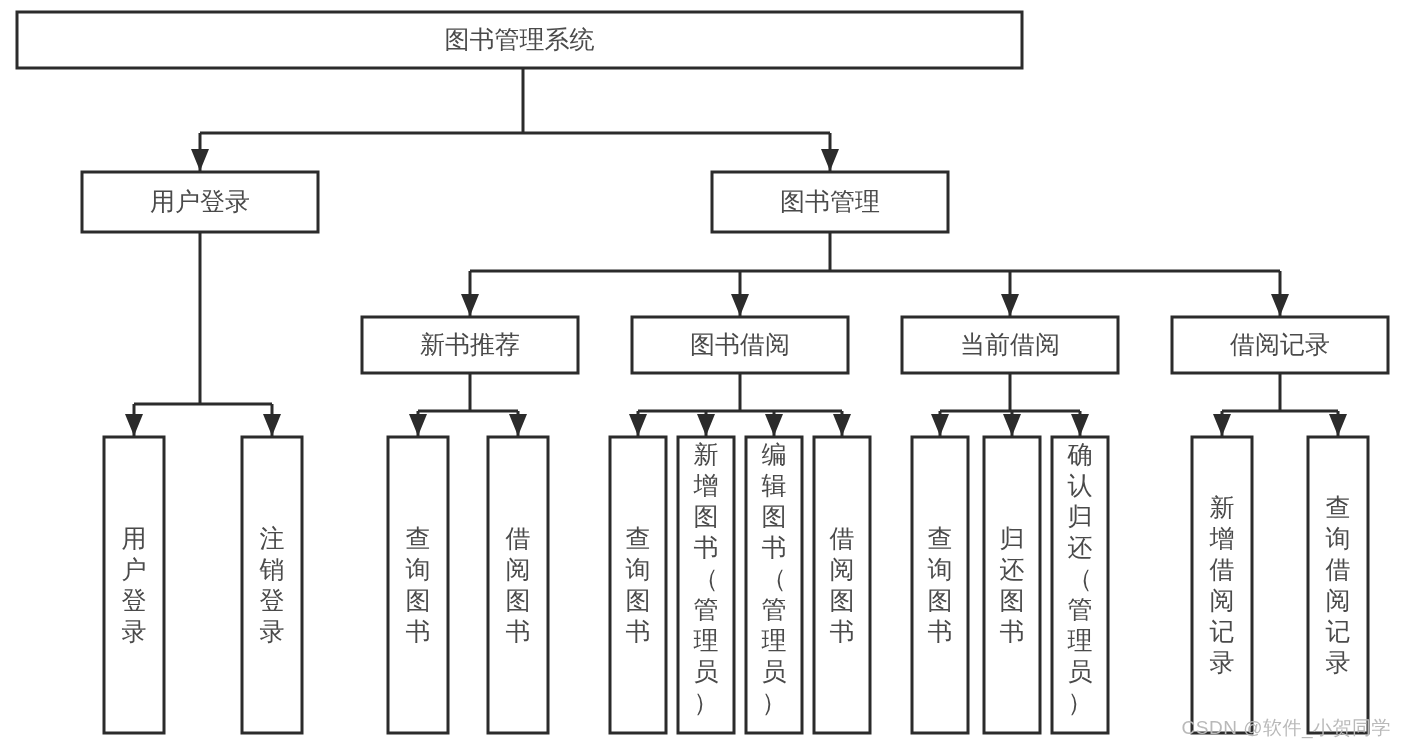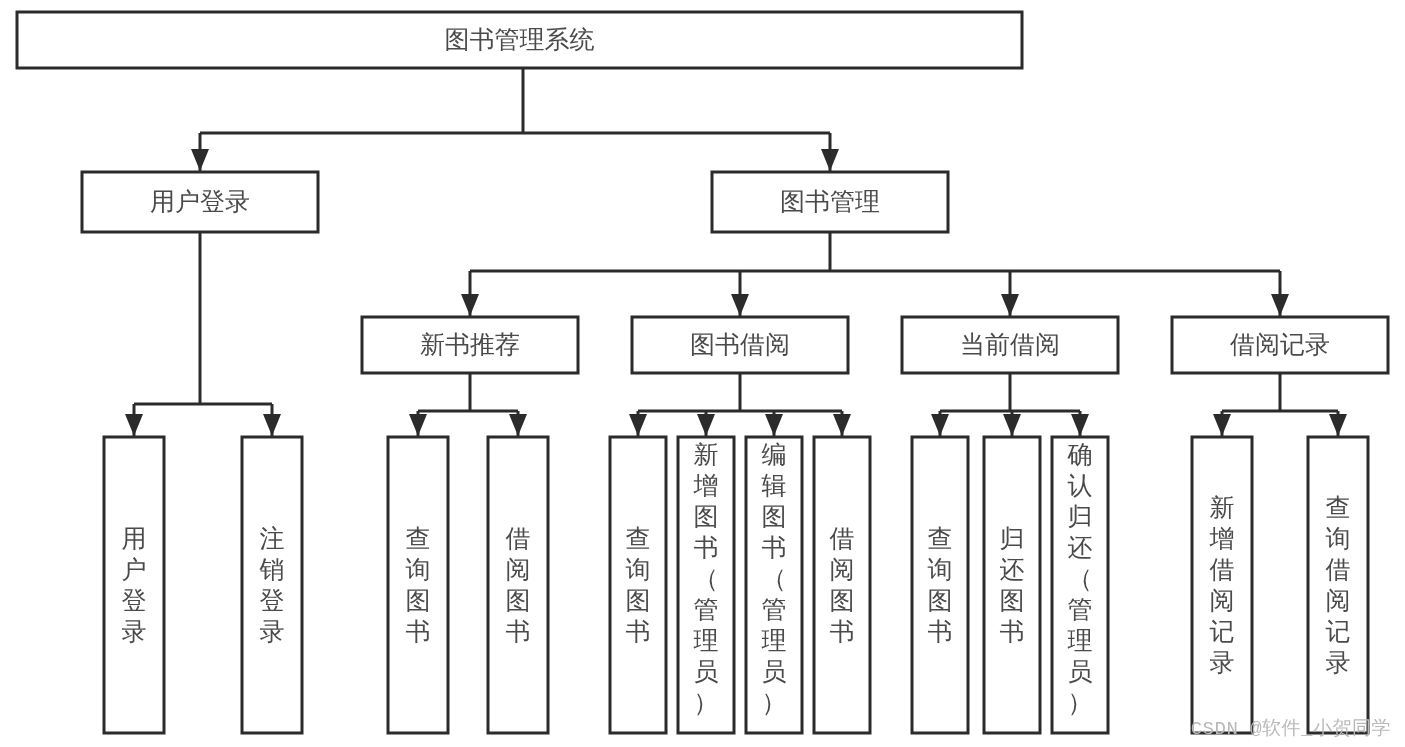--- a/index.html
+++ b/index.html
@@ -52,21 +52,21 @@
   .node-label-v {
     fill: #4a4a4a;
     font-family: "DejaVu Sans", "Liberation Sans", sans-serif;
     font-size: 25px;
     text-anchor: middle;
   }
   .watermark-text {
     position: absolute;
     right: 14px;
     bottom: 6px;
-    font-family: Liberation Mono, monospace;
+    font-family: Liberation Sans, sans-serif;
     font-size: 19px;
     color: #b9b9b9;
     white-space: nowrap;
     letter-spacing: 0.5px;
     pointer-events: none;
   }
 </style>
 </head>
 <body>
 

